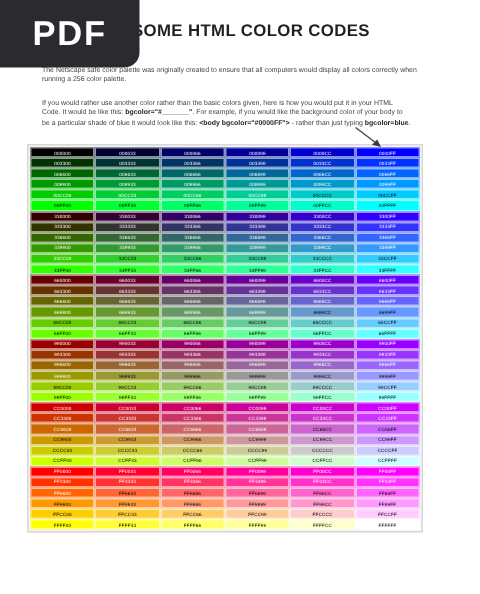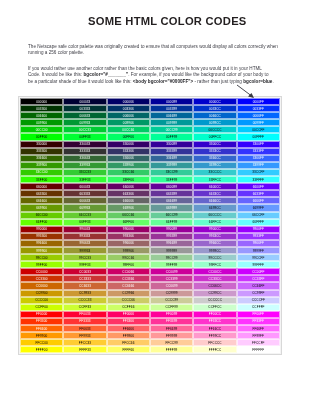--- a/index.html
+++ b/index.html
@@ -824,14 +824,17 @@
             <span>FFFFCC</span>
           </div>
           <div class="cell" style="background: rgb(255, 255, 255); color: rgb(0, 0, 0);">
             <span>FFFFFF</span>
           </div>
         </div>
       </div>
 
   </div>
 
+  <div class="pdf-badge">
+    <span>PDF</span>
+  </div>
 
 </div>
 
 </body></html>

